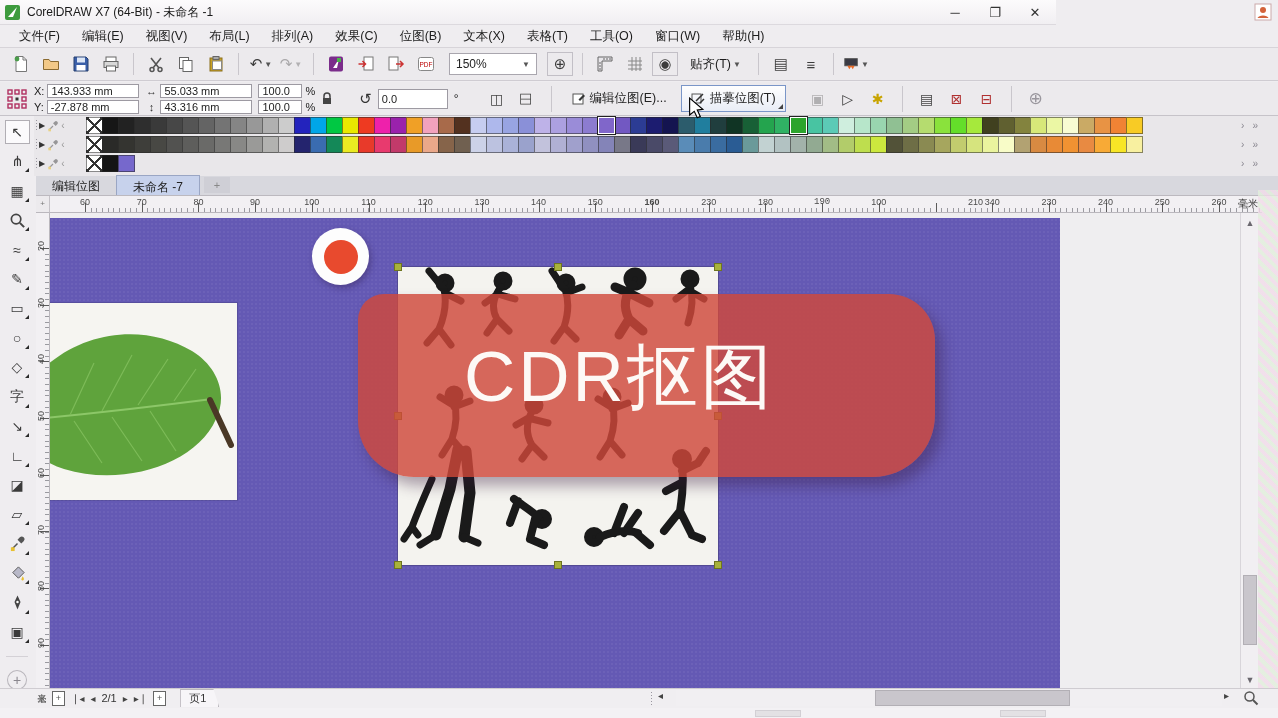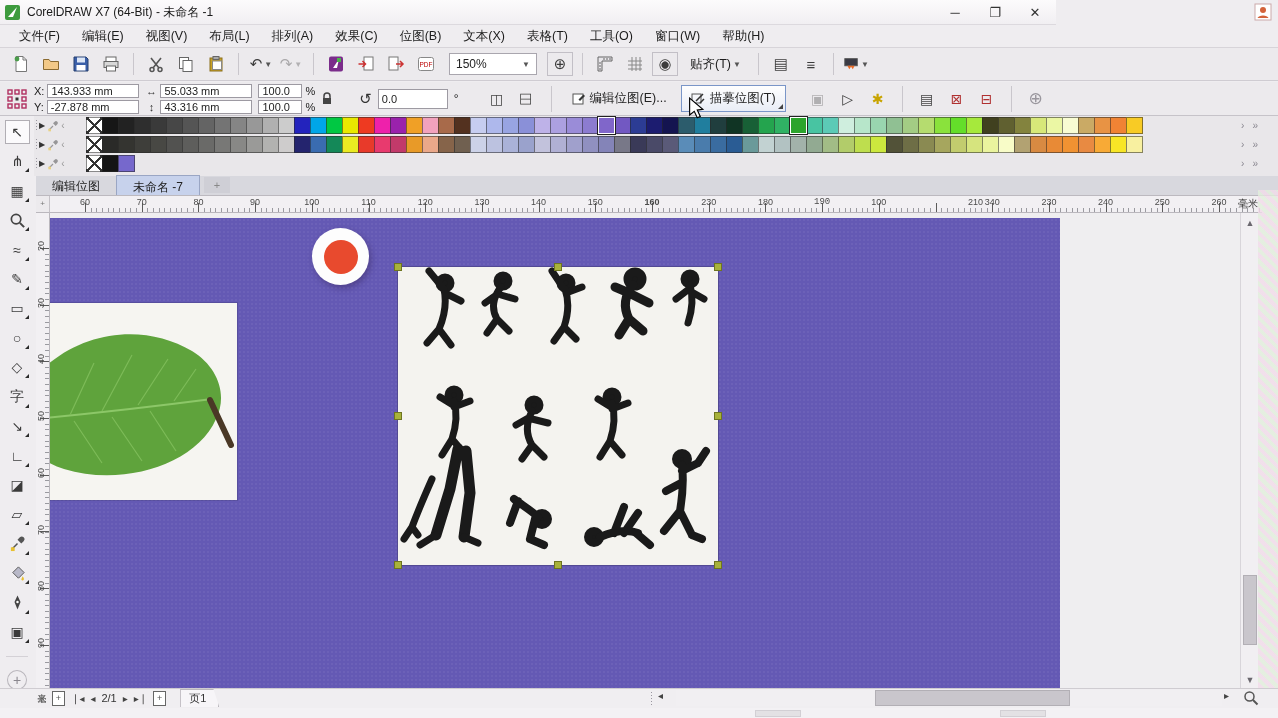--- a/index.html
+++ b/index.html
@@ -674,20 +674,23 @@
 
     <div class="handle" style="left:344px;top:50px"></div>
     <div class="handle" style="left:504px;top:50px"></div>
     <div class="handle" style="left:664px;top:50px"></div>
     <div class="handle" style="left:344px;top:199px"></div>
     <div class="handle" style="left:664px;top:199px"></div>
     <div class="handle" style="left:344px;top:348px"></div>
     <div class="handle" style="left:504px;top:348px"></div>
     <div class="handle" style="left:664px;top:348px"></div>
 
+    <div id="banner">
+      <span id="banner-text">CDR抠图</span>
+    </div>
 
     <div id="rec-dot">
         <div id="rec-dot-inner"></div>
       </div>
   </div>
 
   <div id="vscroll">
     <span class="scroll-btn" style="top:2px">▲</span>
     <div id="v-thumb"></div>
     <span class="scroll-btn" style="bottom:2px">▼</span>

